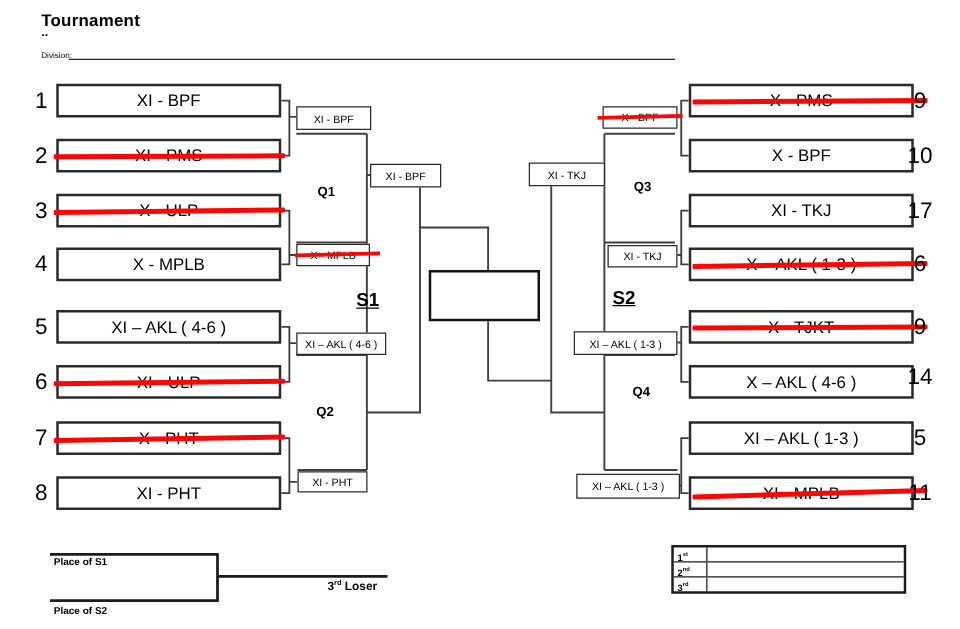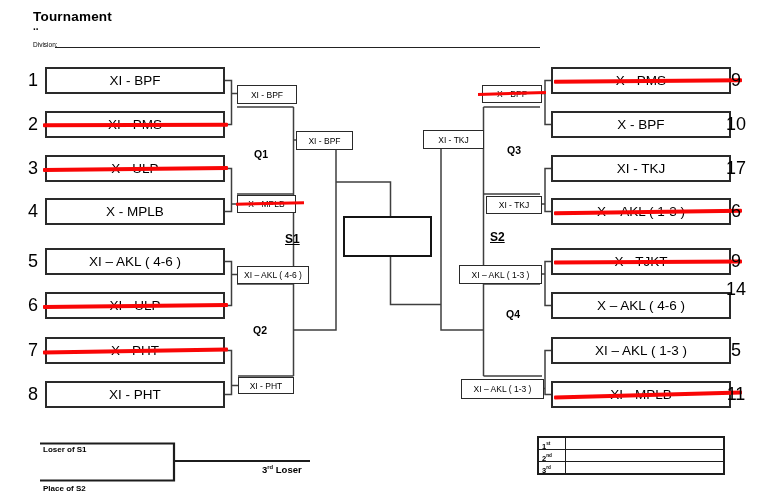--- a/index.html
+++ b/index.html
@@ -16,21 +16,21 @@
   .wbox{position:absolute;border:1.5px solid #2a2a2a;background:#fff;display:flex;align-items:center;
         justify-content:center;font-size:8.5px;white-space:nowrap;z-index:2;}
   .seed{position:absolute;font-size:18px;line-height:27px;text-align:center;z-index:3;}
   .seed-l{left:24px;width:18px;}
   .seed-r{left:722px;width:28px;}
   .strike{position:absolute;height:4px;background:#f90606;z-index:5;border-radius:1px;}
   .strike-l{left:-4px;right:-5px;top:10px;}
   .strike-r{left:1px;right:-13px;top:10px;}
   .wstrike{position:absolute;height:3px;background:#f90606;z-index:5;top:6px;}
   .qlabel{position:absolute;font-weight:bold;font-size:10.5px;z-index:3;}
-  .slabel{position:absolute;font-weight:bold;font-size:12px;z-index:3;text-decoration:underline;}
+  .slabel{position:absolute;font-weight:bold;font-size:15px;z-index:3;text-decoration:underline;}
   .final-box{position:absolute;left:343px;top:216px;width:85px;height:37px;border:2.5px solid #141414;
         background:#fff;z-index:2;}
   .loser-label{position:absolute;font-size:8px;font-weight:bold;z-index:3;}
   .place-label{position:absolute;left:262px;top:464px;font-size:9.5px;font-weight:bold;z-index:3;}
   .standings{position:absolute;left:537px;top:436px;width:184px;border:2px solid #1d1d1d;z-index:2;background:#fff;}
   .standings .row{display:flex;height:11px;}
   .standings .row + .row{border-top:1.6px solid #1d1d1d;}
   .standings .rank{width:23px;border-right:1.6px solid #1d1d1d;font-size:7.5px;font-weight:bold;
         padding-left:3px;line-height:11px;}
   .standings .val{flex:1;font-size:7.5px;line-height:11px;}
@@ -80,21 +80,21 @@
   <div class="seed seed-l" style="top:248px">5</div>
   <div class="seed seed-l" style="top:292px">6</div>
   <div class="seed seed-l" style="top:337px">7</div>
   <div class="seed seed-l" style="top:381px">8</div>
 
   <div class="seed seed-r" style="top:67px">9</div>
   <div class="seed seed-r" style="top:111px">10</div>
   <div class="seed seed-r" style="top:155px">17</div>
   <div class="seed seed-r" style="top:198px">6</div>
   <div class="seed seed-r" style="top:248px">9</div>
-  <div class="seed seed-r" style="top:276px">14</div>
+  <div class="seed seed-r" style="top:288px">14</div>
   <div class="seed seed-r" style="top:337px">5</div>
   <div class="seed seed-r" style="top:381px">11</div>
 
   <div class="tbox" style="left:45px;top:67px">
     <span>XI - BPF</span>
     </div>
   <div class="tbox" style="left:45px;top:111px">
     <span>XI - PMS</span>
     <div class="strike strike-l" style="transform:rotate(-0.2deg)"></div>
     </div>
@@ -187,21 +187,21 @@
   <div class="qlabel" style="left:254px;top:148px">Q1</div>
   <div class="qlabel" style="left:253px;top:324px">Q2</div>
   <div class="qlabel" style="left:507px;top:144px">Q3</div>
   <div class="qlabel" style="left:506px;top:308px">Q4</div>
   <div class="slabel" style="left:285px;top:232px">S1</div>
   <div class="slabel" style="left:490px;top:230px">S2</div>
 
   <div class="final-box">
     <span></span></div>
 
-  <div class="loser-label" style="left:43px;top:445px">Loser of S1</div>
+  <div class="loser-label" style="left:43px;top:445px">Place of S1</div>
   <div class="loser-label" style="left:43px;top:484px">Place of S2</div>
   <div class="place-label">
     <span>3</span><sup>rd</sup><span> Loser</span>
   </div>
 
   <div class="standings">
     <div class="row">
       <div class="rank"><span>1</span><sup>st</sup></div>
       <div class="val"></div>
     </div>

